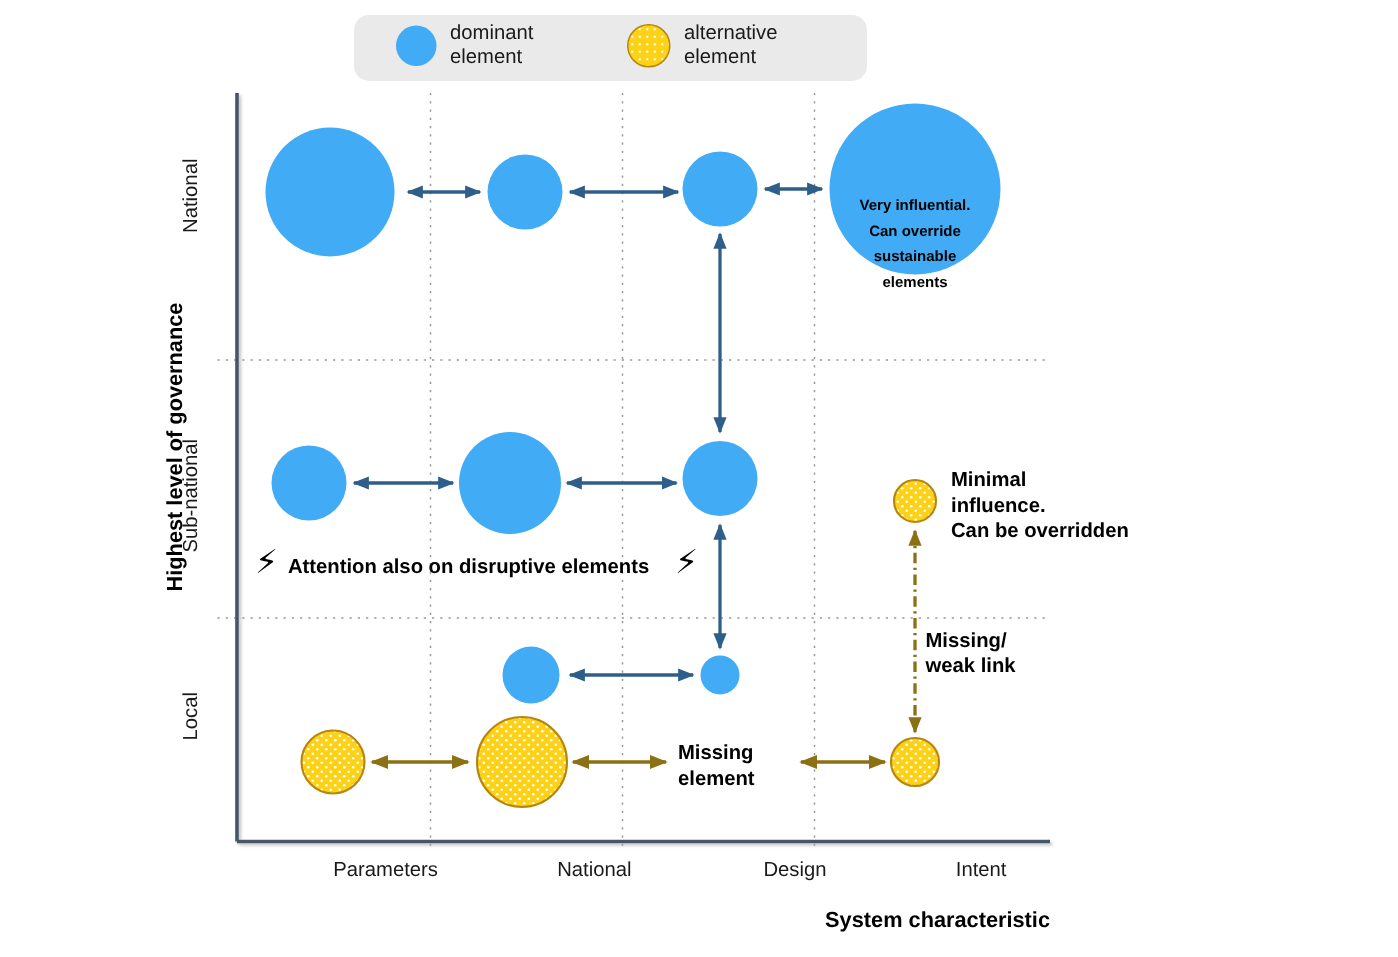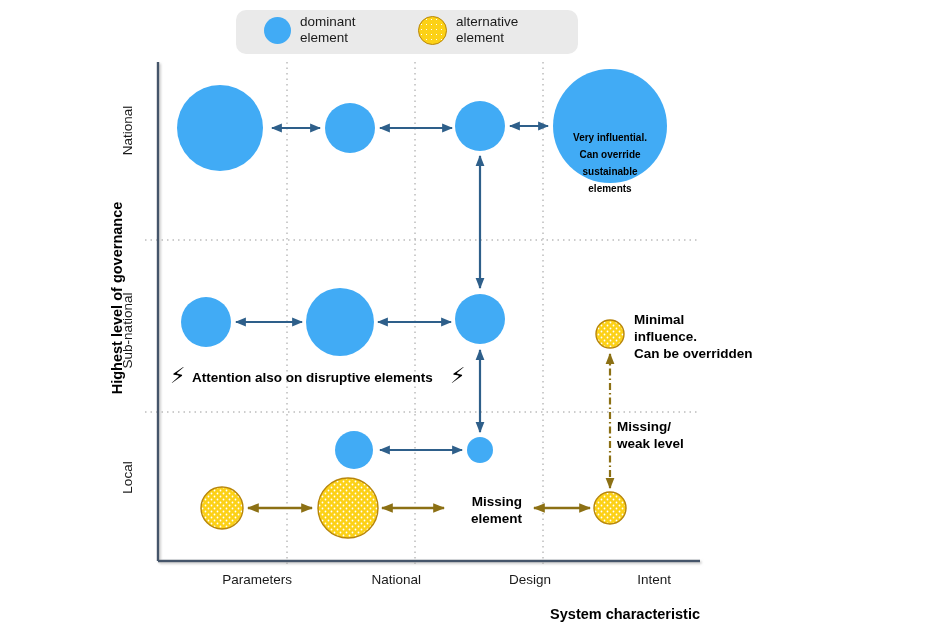--- a/index.html
+++ b/index.html
@@ -137,21 +137,21 @@
   }
   .annot.missing-link {
     left: 617px;
     top: 418px;
     font-size: 13.5px;
   }
   .annot.missing-element {
     left: 452px;
     top: 493px;
     width: 70px;
-    text-align: right;
+    text-align: left;
     font-size: 13.5px;
   }
   .bolt {
     position: absolute;
     font-size: 22px;
     line-height: 22px;
     color: #000;
     font-family: "DejaVu Sans", sans-serif;
   }
   .bolt.left  { left: 170px; top: 365px; }
@@ -283,18 +283,18 @@
   <span class="bolt left">⚡</span>
   <span class="bolt right">⚡</span>
 
   <div class="annot minimal">Minimal
 influence.
 Can be overridden</div>
 
   <div class="annot disruptive">Attention also on disruptive elements</div>
 
   <div class="annot missing-link">Missing/
-weak level</div>
+weak link</div>
 
   <div class="annot missing-element">Missing
 element</div>
 
 </div>
 
 </body></html>

